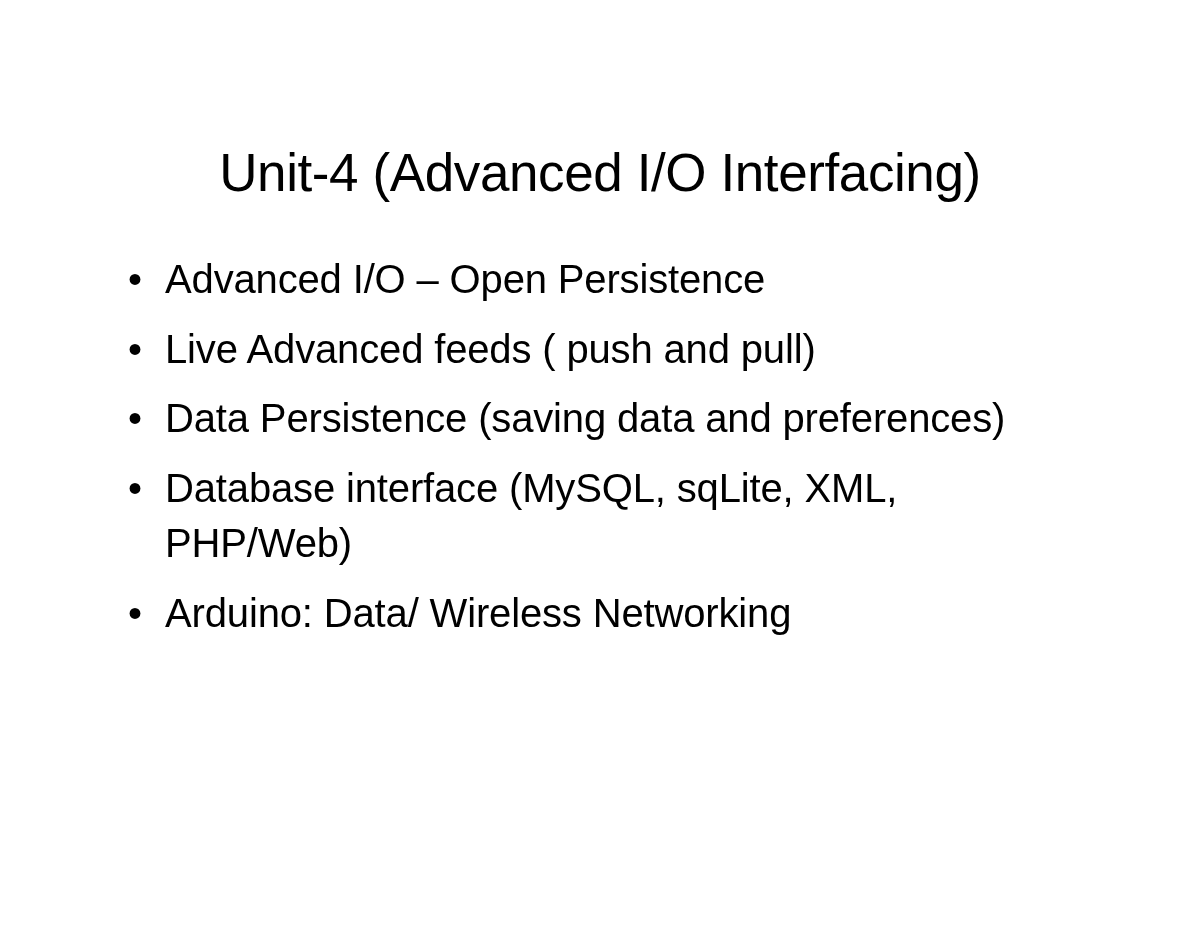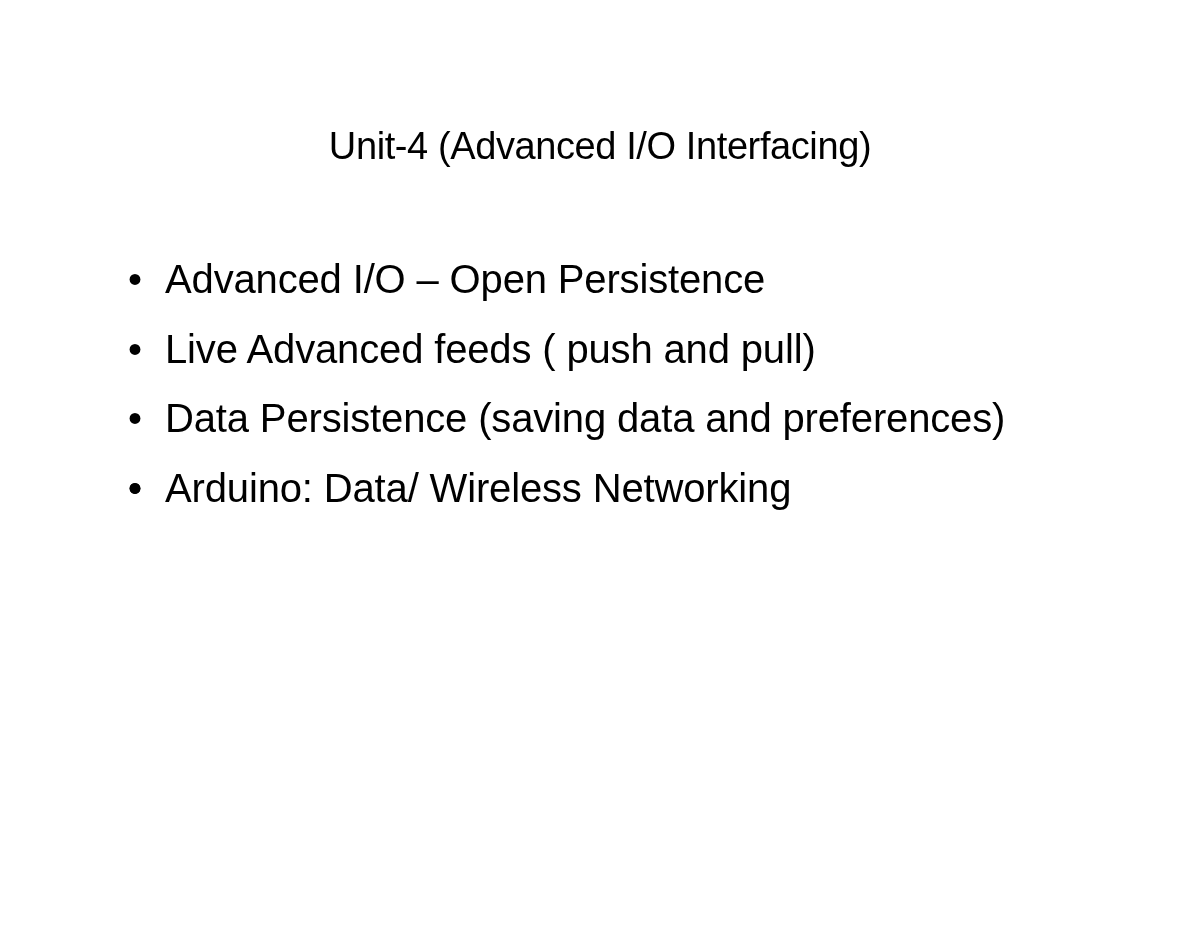--- a/index.html
+++ b/index.html
@@ -18,24 +18,24 @@
   .slide {
     position: relative;
     width: 1200px;
     height: 927px;
     background: #ffffff;
     box-sizing: border-box;
   }
   .slide-title {
     position: absolute;
     left: 0;
-    top: 102px;
+    top: 109px;
     width: 1200px;
     text-align: center;
-    font-size: 38px;
+    font-size: 53px;
     line-height: 1.05;
     font-weight: 400;
     letter-spacing: -0.4px;
     white-space: nowrap;
     color: #000000;
   }
   .bullet-list {
     position: absolute;
     left: 128px;
     top: 252px;
@@ -94,20 +94,21 @@
       <span class="bullet-text">Live Advanced feeds ( push and pull)</span>
     </li>
 
     <li class="bullet-item">
       <span class="bullet-marker">•</span>
       <span class="bullet-text">Data Persistence (saving data and preferences)</span>
     </li>
 
     <li class="bullet-item wraps">
       <span class="bullet-marker">•</span>
+      <span class="bullet-text">Database interface (MySQL, sqLite, XML, PHP/Web)</span>
     </li>
 
     <li class="bullet-item">
       <span class="bullet-marker">•</span>
       <span class="bullet-text">Arduino: Data/ Wireless Networking</span>
     </li>
 
   </ul>
 </div>
 

